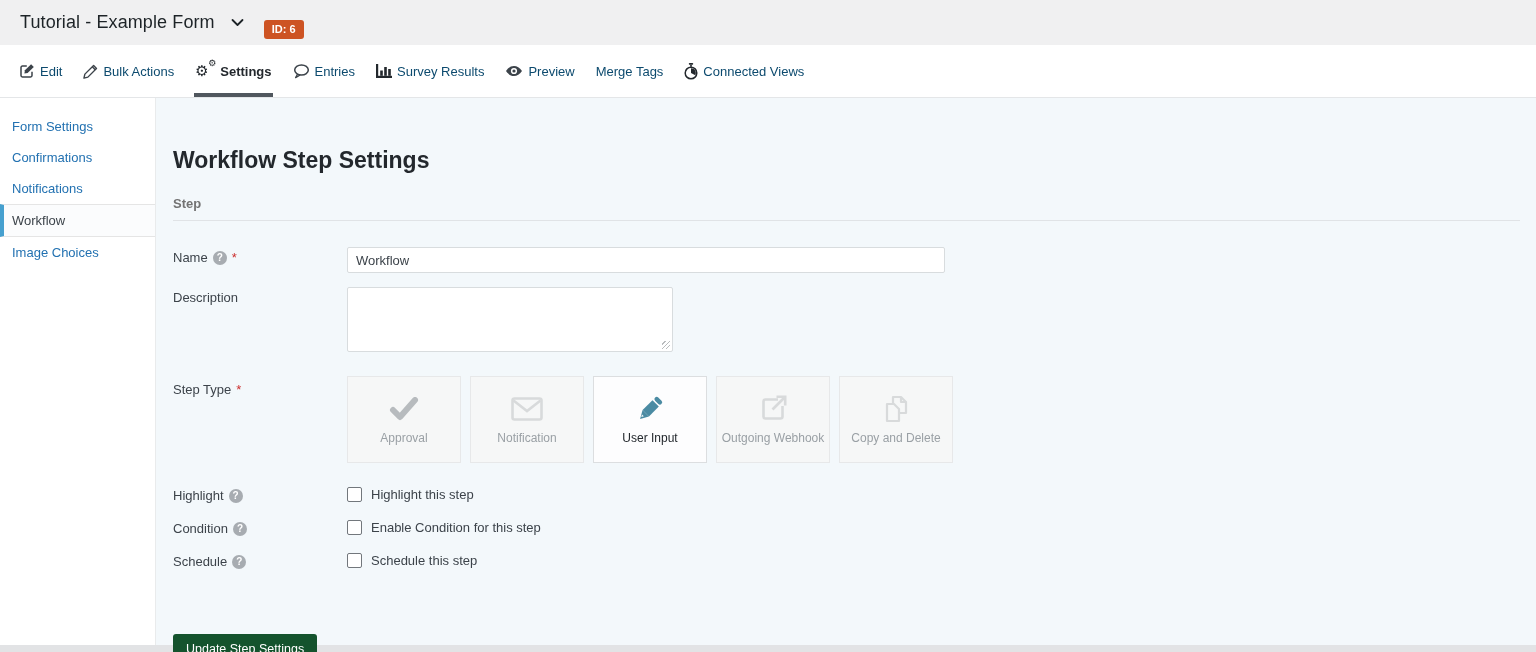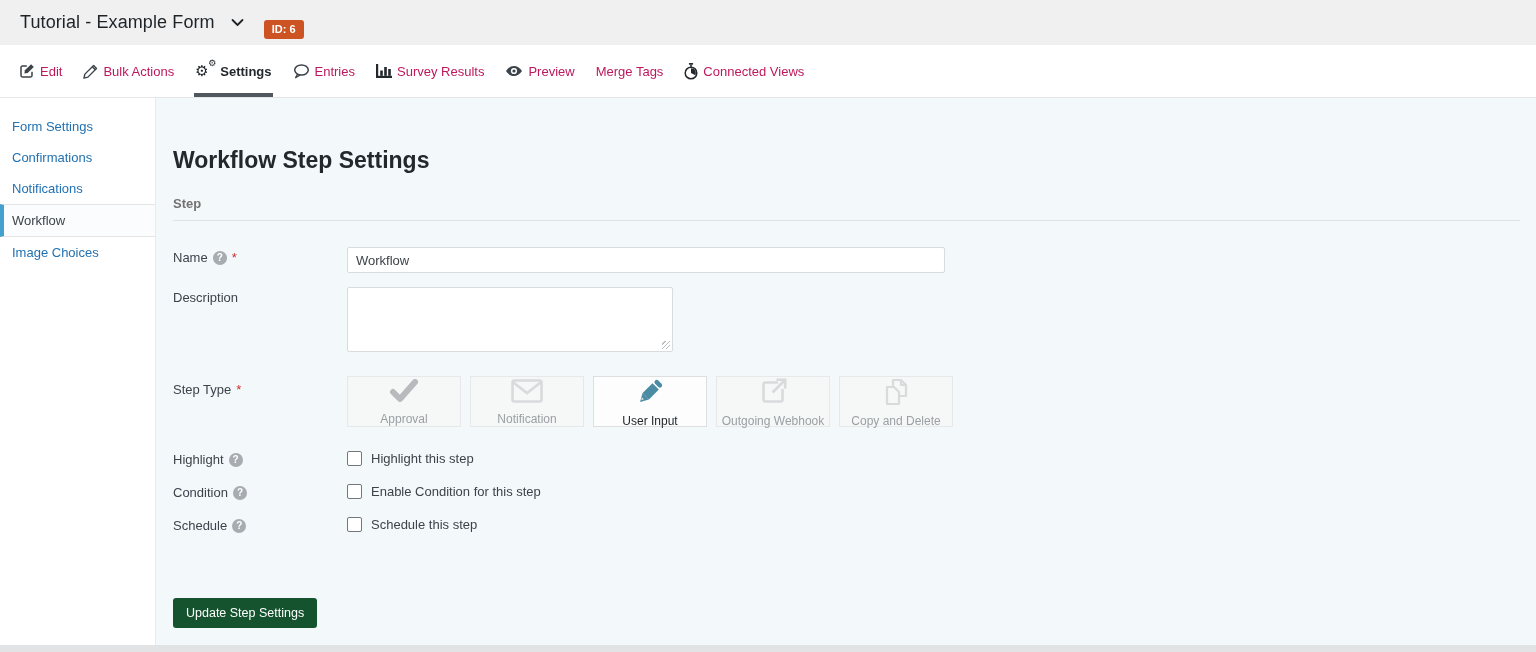--- a/index.html
+++ b/index.html
@@ -9,21 +9,21 @@
   
   .topbar { height: 45px; background: #f0f0f1; display: flex; align-items: center; padding: 0 20px; }
   .form-title { font-size: 18px; color: #1d2327; letter-spacing: .1px; }
   .title-chevron { margin-left: 16px; display: inline-flex; }
   .id-badge { margin-left: 20px; background: #cd5323; color: #fff; font-size: 11px; font-weight: bold;
               padding: 4px 8px; border-radius: 3px; line-height: 1; margin-top: 14px; }
 
   
   .toolbar { height: 53px; background: #fff; border-bottom: 1px solid #e4e6e8; display: flex;
              align-items: stretch; padding: 0 0 0 18px; }
-  .tb-item { display: inline-flex; align-items: center; gap: 5px; font-size: 13px; color: #be185d;
+  .tb-item { display: inline-flex; align-items: center; gap: 5px; font-size: 13px; color: #0c4a6e;
              cursor: pointer; padding: 0 1px; margin-right: 19px; border-bottom: 4px solid transparent;
              padding-top: 4px; white-space: nowrap; }
   .tb-item.active { font-weight: bold; color: #23282d; border-bottom-color: #50575e; }
   .tb-item .ico { display: inline-flex; align-items: center; }
   .gear-wrap { position: relative; font-size: 15px; line-height: 1; color: #23282d; width: 20px; height: 17px; }
   .gear-main { position: absolute; left: 0; top: 0; }
   .gear-small { position: absolute; right: -1px; top: -4px; font-size: 9px; }
 
   
   .page-body { display: flex; height: 547px; }
@@ -49,22 +49,22 @@
                 font-family: "Liberation Sans", sans-serif; }
   .ta-wrap { position: relative; width: 326px; }
   .desc-textarea { width: 326px; height: 65px; border: 1px solid #d8dcde; border-radius: 2px;
                    background: #fff; font-size: 13px; color: #3c434a; padding: 4px 8px; resize: none;
                    font-family: "Liberation Sans", sans-serif; }
   .resize-corner { position: absolute; right: 3px; bottom: 7px; width: 8px; height: 8px;
     background: repeating-linear-gradient(135deg, transparent 0 2px, #b9bcbe 2px 3px); }
 
   .steptype-row { margin-bottom: 22px; }
   .steptype-options { display: flex; gap: 9px; }
-  .step-tile { width: 114px; height: 51px; background: #f6f7f7; border: 1px solid #e7e8e9;
-               display: flex; flex-direction: column; align-items: center; justify-content: space-between;
+  .step-tile { width: 114px; height: 87px; background: #f6f7f7; border: 1px solid #e7e8e9;
+               display: flex; flex-direction: column; align-items: center; justify-content: center;
                gap: 7px; cursor: pointer; }
   .step-tile .tile-label { font-size: 12px; color: #9aa0a5; }
   .step-tile.selected { background: #fdfdfe; border-color: #dcdee0; }
   .step-tile.selected .tile-label { color: #23282d; }
   .tile-icon { height: 30px; display: flex; align-items: center; justify-content: center; }
 
   .cb-row { margin-bottom: 15px; align-items: center; }
   .cb-group { display: flex; align-items: flex-start; gap: 9px; }
   .checkbox { width: 15px; height: 15px; background: #fff; border: 1px solid #72777c; border-radius: 2px; cursor: pointer; }
   .cb-label { font-size: 13px; color: #3c434a; }

